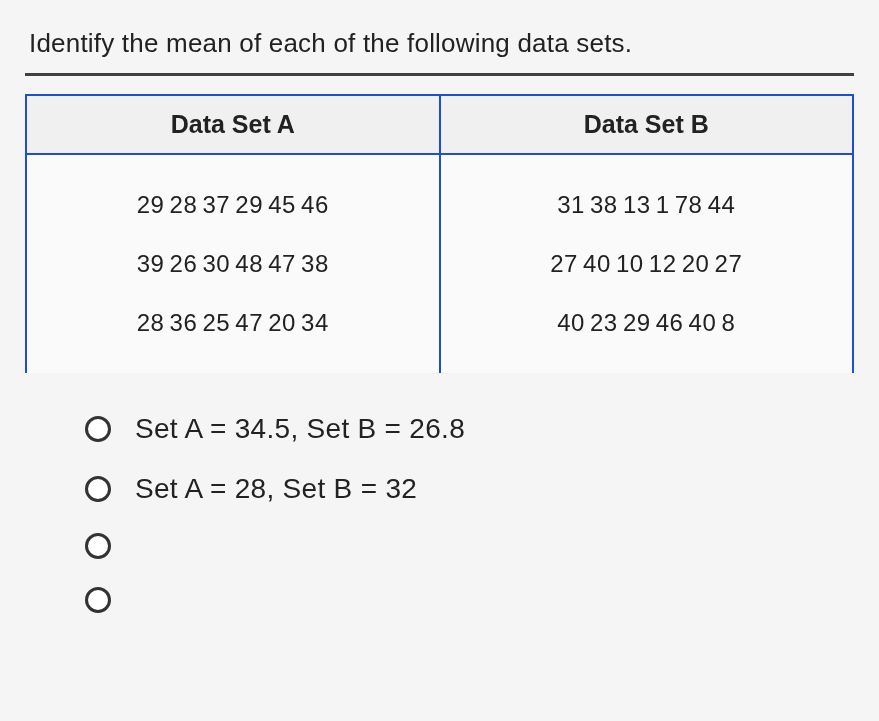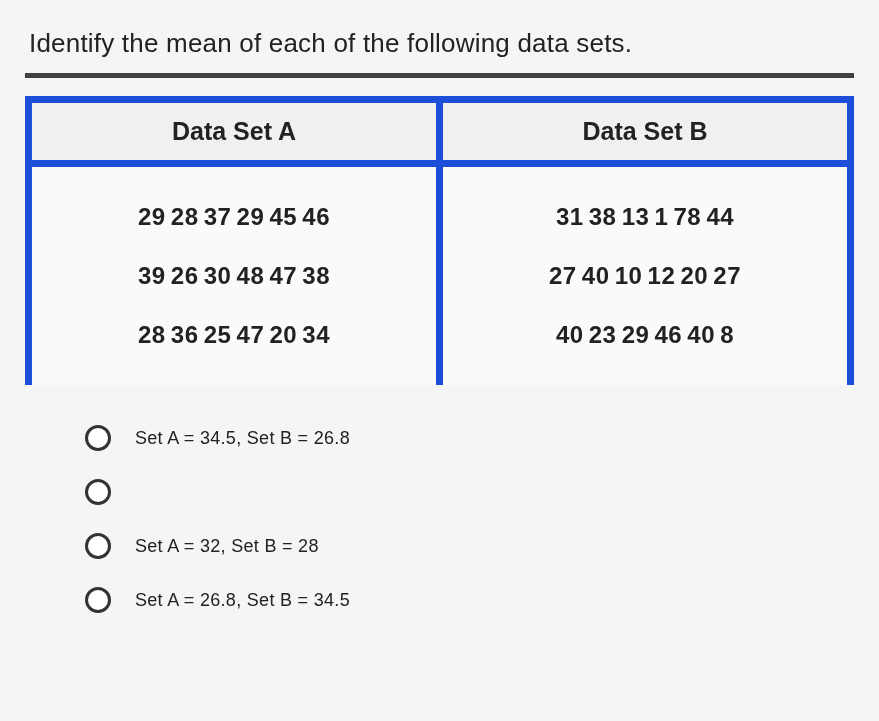--- a/index.html
+++ b/index.html
@@ -13,52 +13,51 @@
       width: 879px;
       height: 721px;
       padding: 20px 25px;
       color: #222;
     }
     .question-prompt {
       font-size: 26px;
       font-weight: 400;
       margin-bottom: 18px;
       padding: 8px 4px 14px 4px;
-      border-bottom: 5px solid #404040;
+      border-bottom: 3px solid #404040;
       letter-spacing: 0.2px;
     }
     table {
       border-collapse: collapse;
       width: 100%;
       margin-bottom: 40px;
       background: #fafafa;
     }
     th, td {
-      border: 7px solid #1d4ed8;
+      border: 2px solid #1d4ed8;
       text-align: center;
       vertical-align: middle;
     }
     th {
       font-size: 25px;
       font-weight: bold;
       padding: 14px 10px;
       background: #f0f0f0;
     }
     td {
       font-size: 24px;
       padding: 10px 10px;
       border-top: none;
       border-bottom: none;
       line-height: 2.2;
       letter-spacing: 0.5px;
     }
     .data-cell {
       padding-top: 18px;
       padding-bottom: 18px;
-      font-weight: bold;
     }
     .data-line {
       display: block;
       margin: 6px 0;
       word-spacing: -2px;
     }
     .options {
       padding-left: 60px;
     }
     .option {
@@ -69,21 +68,21 @@
     .radio {
       width: 26px;
       height: 26px;
       border: 3px solid #333;
       border-radius: 50%;
       margin-right: 24px;
       flex-shrink: 0;
       background: #fff;
     }
     .option-label {
-      font-size: 18px;
+      font-size: 28px;
       letter-spacing: 0.3px;
     }
   </style>
 </head>
 <body>
 
 <div class="question-prompt">Identify the mean of each of the following data sets.</div>
 
 <table>
   <thead>
@@ -108,22 +107,21 @@
   </tbody>
 </table>
 
 <div class="options">
   <div class="option">
     <span class="radio"></span>
     <span class="option-label">Set A = 34.5, Set B = 26.8</span>
   </div>
   <div class="option">
     <span class="radio"></span>
+    <span class="option-label">Set A = 28, Set B = 32</span>
   </div>
   <div class="option">
     <span class="radio"></span>
-    <span class="option-label">Set A = 32, Set B = 28</span>
   </div>
   <div class="option">
     <span class="radio"></span>
-    <span class="option-label">Set A = 26.8, Set B = 34.5</span>
   </div>
 </div>
 
 </body></html>

